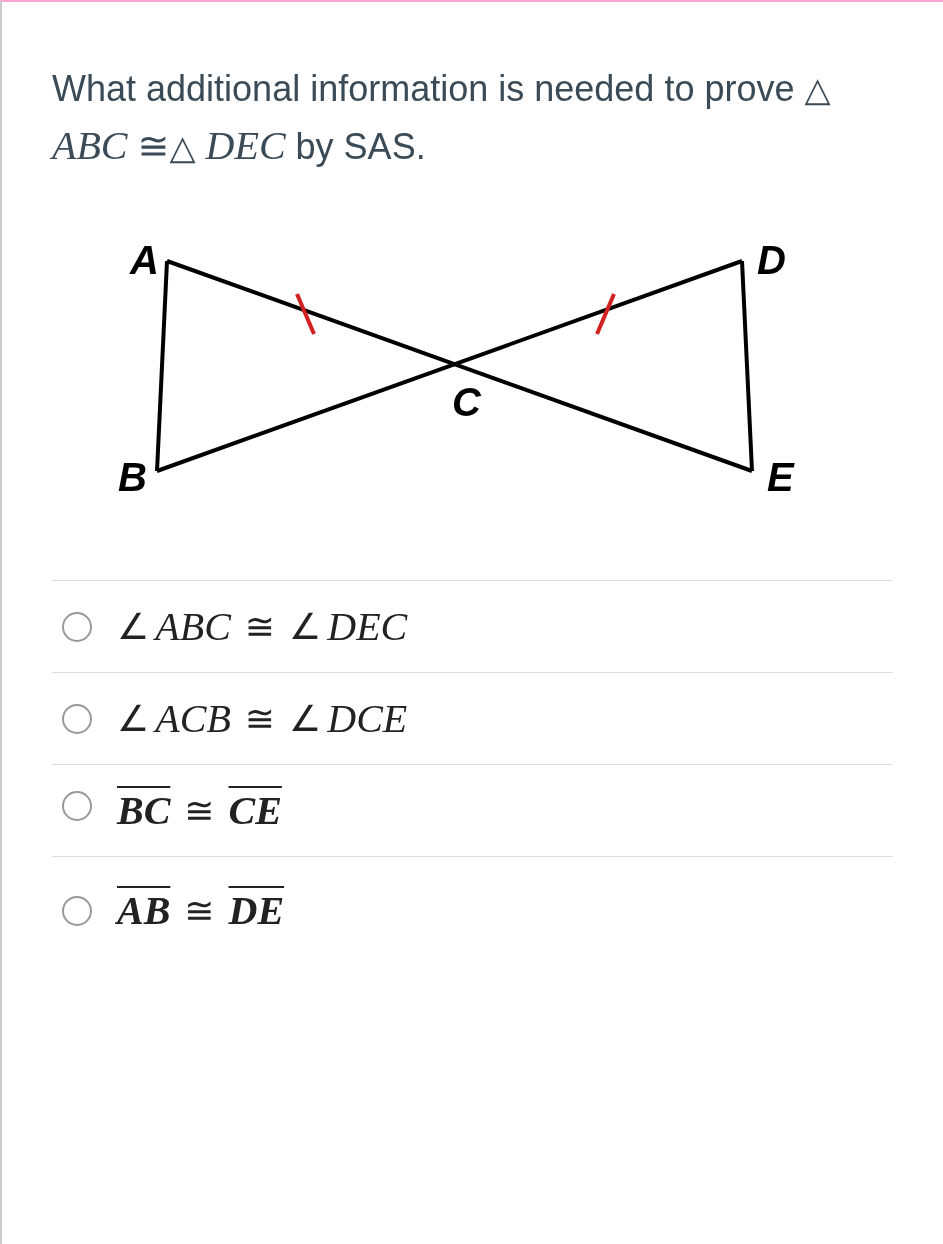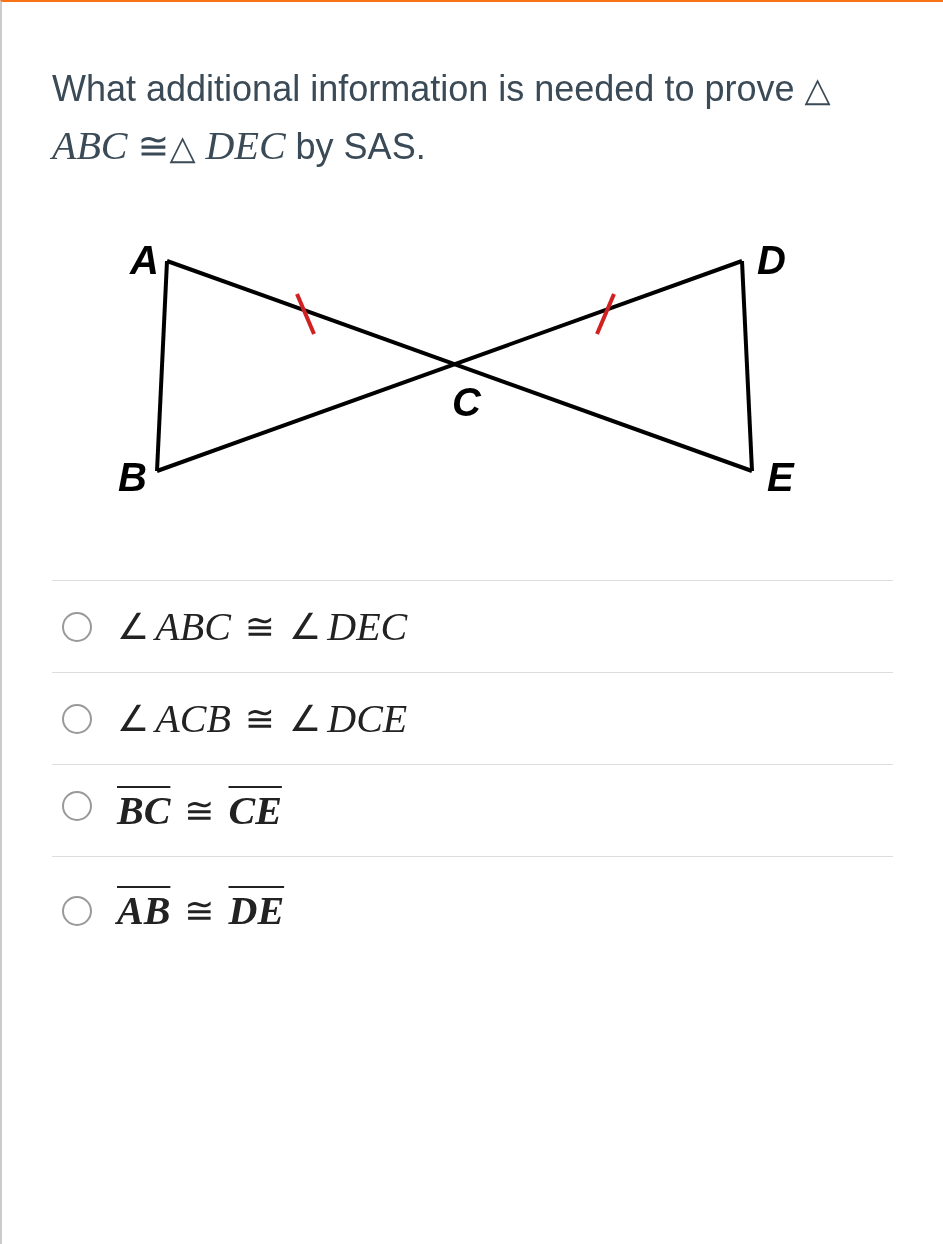--- a/index.html
+++ b/index.html
@@ -5,21 +5,21 @@
   body {
     margin: 0;
     padding: 0;
     font-family: Georgia, 'Times New Roman', serif;
     color: #333d47;
     background: #fff;
     width: 943px;
   }
   .container {
     border-left: 2px solid #ccc;
-    border-top: 2px solid #f97316;
+    border-top: 2px solid #f9a8d4;
     padding: 60px 50px 61px 50px;
     min-height: 1244px;
     box-sizing: border-box;
   }
   .question-text {
     font-size: 36px;
     line-height: 1.5;
     color: #3a4a56;
     font-family: 'Segoe UI', -apple-system, sans-serif;
     font-weight: 400;

